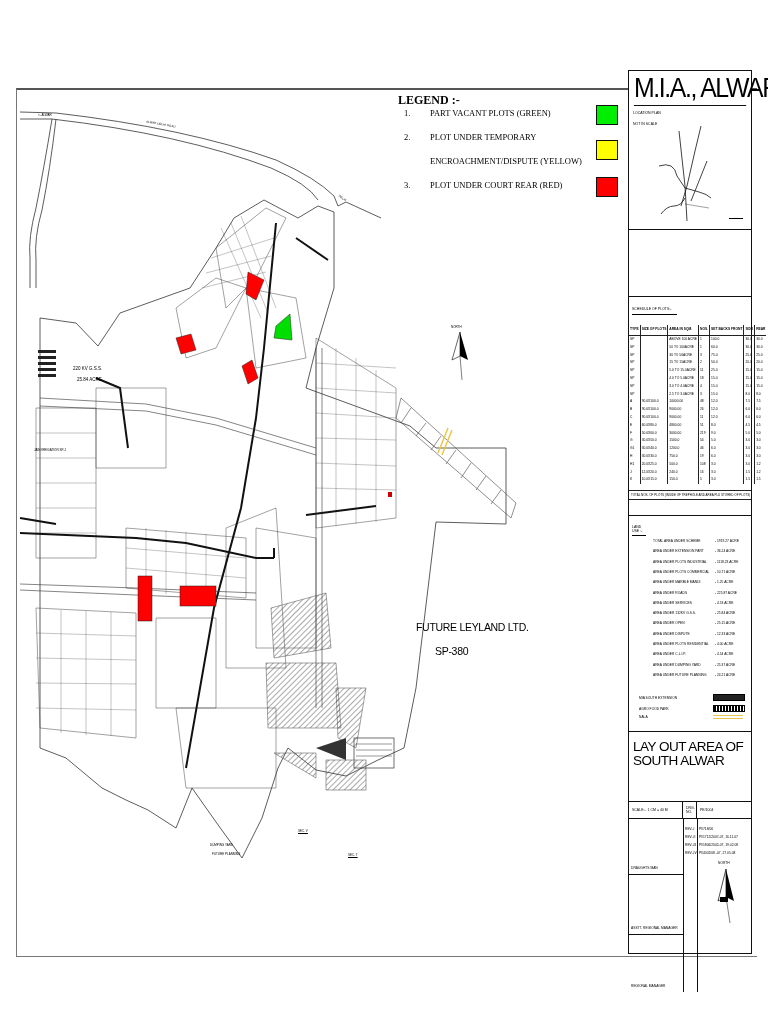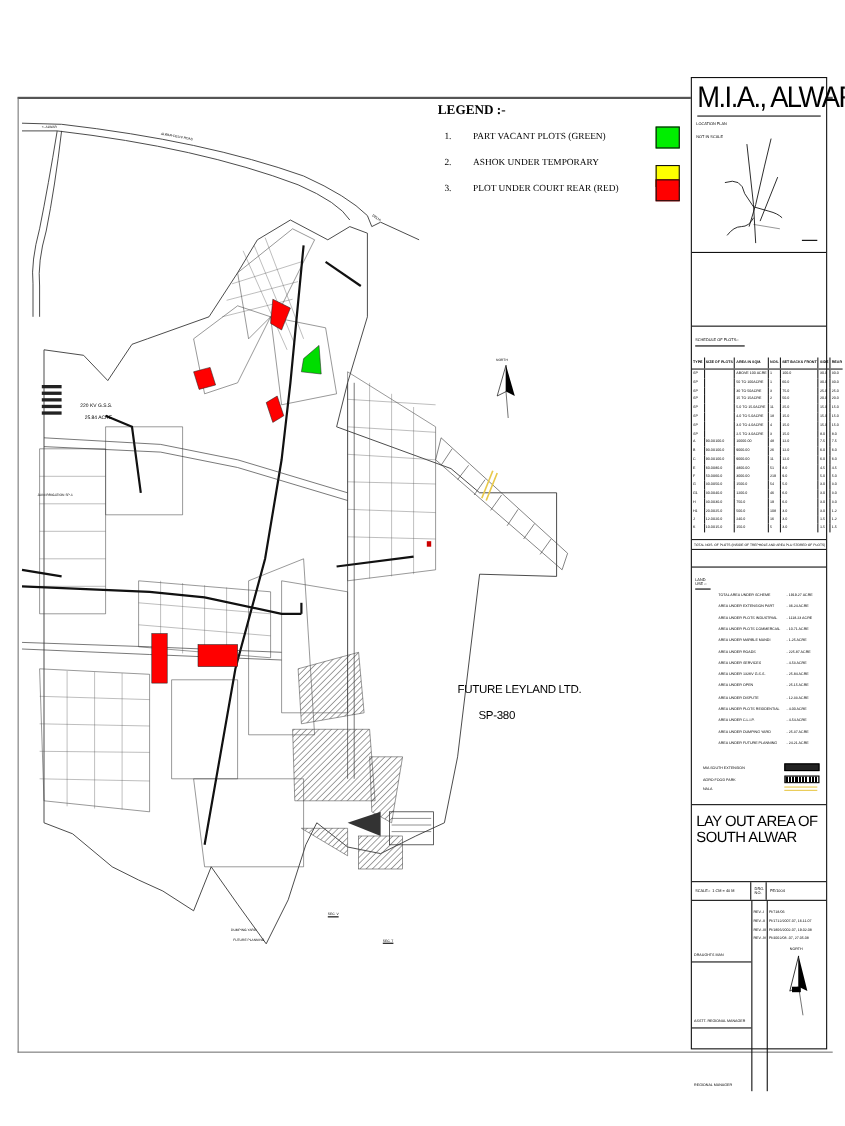--- a/index.html
+++ b/index.html
@@ -1,20 +1,20 @@
 <!DOCTYPE html>
 <html><head>
 <meta charset="utf-8">
 <style>
   html, body { margin: 0; padding: 0; background: #ffffff; }
   body { width: 768px; height: 1024px; position: relative; overflow: hidden; font-family: "Liberation Sans", sans-serif; color: #000; }
   .sheet { position: absolute; left: 16px; top: 88px; width: 740px; height: 866px; border-top: 2px solid #555; border-left: 1px solid #777; border-bottom: 1px solid #777; }
   .map-svg { position: absolute; left: 16px; top: 88px; }
   .legend { position: absolute; left: 398px; top: 93px; width: 225px; font-family: "Liberation Serif", serif; }
-  .legend-title { font-weight: bold; font-size: 12px; letter-spacing: 0px; margin-bottom: 10px; }
+  .legend-title { font-weight: bold; font-size: 12px; letter-spacing: 0px; }
   .legend-row { display: flex; align-items: flex-start; font-size: 8.5px; height: 24px; position: relative; }
   .legend-row .num { width: 26px; padding-left: 6px; }
   .legend-row .txt { width: 170px; line-height: 11px; }
   .legend-row .sw { position: absolute; left: 198px; top: -3px; width: 22px; height: 20px; border: 1px solid #111; box-sizing: border-box; }
   .legend-cont { padding-left: 32px; font-size: 8.5px; height: 24px; }
 
   .tb { position: absolute; left: 628px; top: 70px; width: 124px; height: 884px; border: 1.5px solid #111; box-sizing: border-box; background: #fff; }
   .tb-title { height: 34px; border-bottom: 1.5px solid #111; font-size: 27px; letter-spacing: -1.5px; line-height: 34px; text-align: center; font-family: "Liberation Sans", sans-serif; transform: scaleX(0.92); transform-origin: center; white-space: nowrap; }
   .tb-loc { position: relative; height: 123px; border-bottom: 1px solid #111; }
   .tb-loc .l1, .tb-loc .l2 { position: absolute; left: 4px; font-size: 3.5px; }
@@ -207,23 +207,24 @@
 
 <div class="legend">
   <div class="legend-title">LEGEND :-</div>
   <div class="legend-row">
     <span class="num">1.</span>
     <span class="txt">PART VACANT PLOTS (GREEN)</span>
     <span class="sw" style="background:#00ee00"></span>
   </div>
   <div class="legend-row">
     <span class="num">2.</span>
-    <span class="txt">ASHOK UNDER TEMPORARY</span>
+    <span class="txt">PLOT UNDER TEMPORARY</span>
     <span class="sw" style="background:#ffff00;top:8px"></span>
   </div>
+  <div class="legend-cont">ENCROACHMENT/DISPUTE (YELLOW)</div>
   <div class="legend-row">
     <span class="num">3.</span>
     <span class="txt">PLOT UNDER  COURT REAR (RED)</span>
     <span class="sw" style="background:#ff0000"></span>
   </div>
 </div>
 
 <div class="tb">
   <div class="tb-title">M.I.A., ALWAR</div>
 

